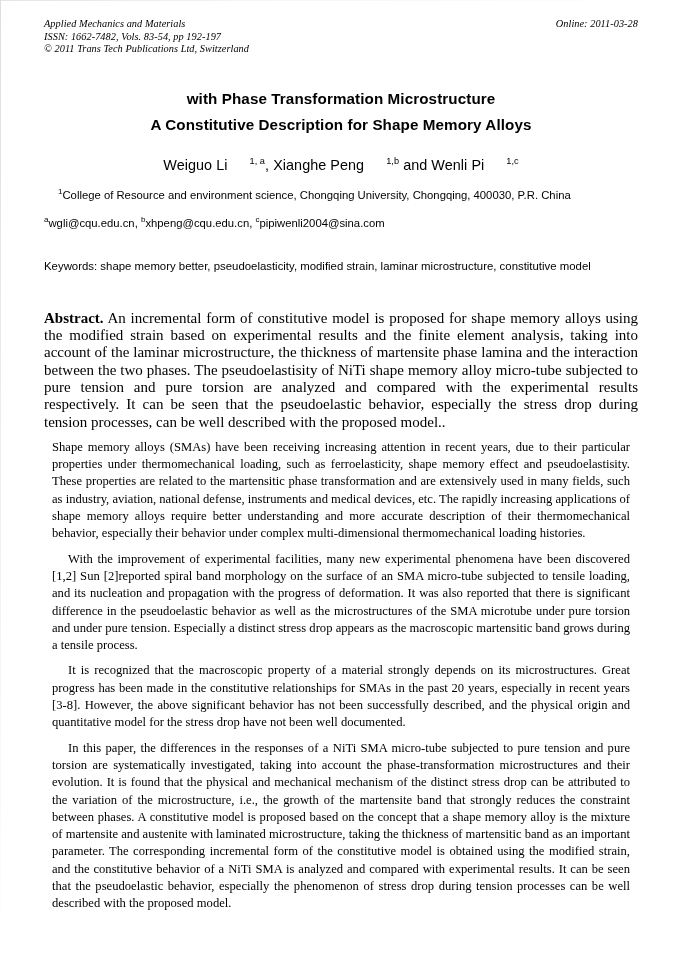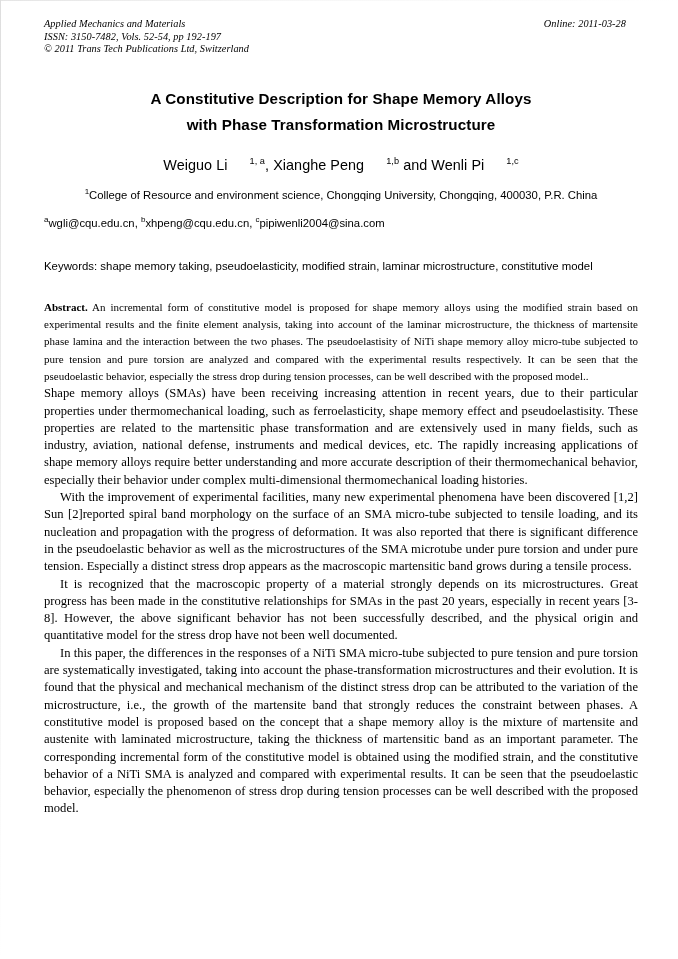--- a/index.html
+++ b/index.html
@@ -43,21 +43,21 @@
   .journal-header {
     position: relative;
     font-family: "Liberation Serif", serif;
     font-style: italic;
     font-size: 10.3px;
     line-height: 12.6px;
     letter-spacing: .05px;
   }
   .journal-header .online {
     position: absolute;
-    right: 12px;
+    right: 0;
     top: 0;
     font-style: italic;
     font-size: 10.3px;
     white-space: nowrap;
   }
   .journal-header .jline { display: block; white-space: nowrap; }
 
   
   .title-block {
     margin-top: 30px;
@@ -77,21 +77,20 @@
     font-family: "Liberation Sans", sans-serif;
     font-size: 14.4px;
     line-height: 18px;
     letter-spacing: .05px;
   }
   .authors sup { font-size: 9.2px; vertical-align: super; line-height: 0; margin-left: 22px; }
 
   
   .affiliation {
     margin-top: 13px;
-    text-align: center;
     font-family: "Liberation Sans", sans-serif;
     font-size: 11.3px;
     line-height: 17.5px;
     padding: 0 14px;
   }
   .affiliation sup { font-size: 8px; vertical-align: super; line-height: 0; }
 
   .emails {
     margin-top: 11px;
     text-align: left;
@@ -107,79 +106,79 @@
     font-family: "Liberation Sans", sans-serif;
     font-size: 11.4px;
     line-height: 16.5px;
     text-align: justify;
     text-justify: inter-word;
   }
   .keywords .kw-label { font-weight: normal; }
 
   
   .abstract {
-    margin-top: 24px;
+    margin-top: 35px;
     font-family: "Liberation Serif", serif;
-    font-size: 11px;
+    font-size: 15px;
     line-height: 17.3px;
     text-align: justify;
     text-justify: inter-word;
   }
   .abstract .ab-label { font-weight: bold; }
 
   .section-heading {
     margin-top: 9px;
     font-family: "Liberation Serif", serif;
     font-weight: bold;
     font-size: 12.6px;
     line-height: 17px;
   }
 
   .body-para {
     font-family: "Liberation Serif", serif;
     font-size: 12.6px;
     line-height: 17.3px;
     text-align: justify;
     text-justify: inter-word;
-    margin: 0;
+    margin: 8px;
   }
   .body-para.indent { text-indent: 16px; }
   .body-para + .body-para { margin-top: 0; }
 </style>
 </head>
 <body>
 
 <div class="page">
 
   <div class="journal-header">
     <span class="online">Online: 2011-03-28</span>
     <span class="jline">Applied Mechanics and Materials</span>
-    <span class="jline">ISSN: 3150-7482, Vols. 52-54, pp 192-197</span>
+    <span class="jline">ISSN: 1662-7482, Vols. 83-54, pp 192-197</span>
     <span class="jline">© 2011 Trans Tech Publications Ltd, Switzerland</span>
   </div>
 
   <div class="title-block">
+    <span class="tline">with Phase Transformation Microstructure</span>
     <span class="tline">A Constitutive Description for Shape Memory Alloys</span>
-    <span class="tline">with Phase Transformation Microstructure</span>
   </div>
 
   <div class="authors">
     <span>Weiguo Li</span><sup>1, a</sup><span>, </span><span>Xianghe Peng</span><sup>1,b</sup><span> and </span><span>Wenli Pi</span><sup>1,c</sup>
   </div>
 
   <div class="affiliation">
     <sup>1</sup><span>College of Resource and environment science, Chongqing University, Chongqing, 400030, P.R. China</span>
   </div>
 
   <div class="emails">
     <sup>a</sup><span>wgli@cqu.edu.cn, </span><sup>b</sup><span>xhpeng@cqu.edu.cn, </span><sup>c</sup><span>pipiwenli2004@sina.com</span>
   </div>
 
   <div class="keywords">
-    <span class="kw-label">Keywords:</span><span> shape memory taking, pseudoelasticity, modified strain, laminar microstructure, constitutive model</span>
+    <span class="kw-label">Keywords:</span><span> shape memory better, pseudoelasticity, modified strain, laminar microstructure, constitutive model</span>
   </div>
 
   <div class="abstract">
     <span class="ab-label">Abstract.</span><span> An incremental form of constitutive model is proposed for shape memory alloys using the modified strain based on experimental results and the finite element analysis, taking into account of the laminar microstructure, the thickness of martensite phase lamina and the interaction between the two phases. The pseudoelastisity of NiTi shape memory alloy micro-tube subjected to pure tension and pure torsion are analyzed and compared with the experimental results respectively. It can be seen that the pseudoelastic behavior, especially the stress drop during tension processes, can be well described with the proposed model..</span>
   </div>
 
 
   <p class="body-para">Shape memory alloys (SMAs) have been receiving increasing attention in recent years, due to their particular properties under thermomechanical loading, such as ferroelasticity, shape memory effect and pseudoelastisity. These properties are related to the martensitic phase transformation and are extensively used in many fields, such as industry, aviation, national defense, instruments and medical devices, etc. The rapidly increasing applications of shape memory alloys require better understanding and more accurate description of their thermomechanical behavior, especially their behavior under complex multi-dimensional thermomechanical loading histories.</p>
   <p class="body-para indent">With the improvement of experimental facilities, many new experimental phenomena have been discovered [1,2] Sun [2]reported spiral band morphology on the surface of an SMA micro-tube subjected to tensile loading, and its nucleation and propagation with the progress of deformation. It was also reported that there is significant difference in the pseudoelastic behavior as well as the microstructures of the SMA microtube under pure torsion and under pure tension. Especially a distinct stress drop appears as the macroscopic martensitic band grows during a tensile process.</p>
   <p class="body-para indent">It is recognized that the macroscopic property of a material strongly depends on its microstructures. Great progress has been made in the constitutive relationships for SMAs in the past 20 years, especially in recent years [3-8]. However, the above significant behavior has not been successfully described, and the physical origin and quantitative model for the stress drop have not been well documented.</p>

